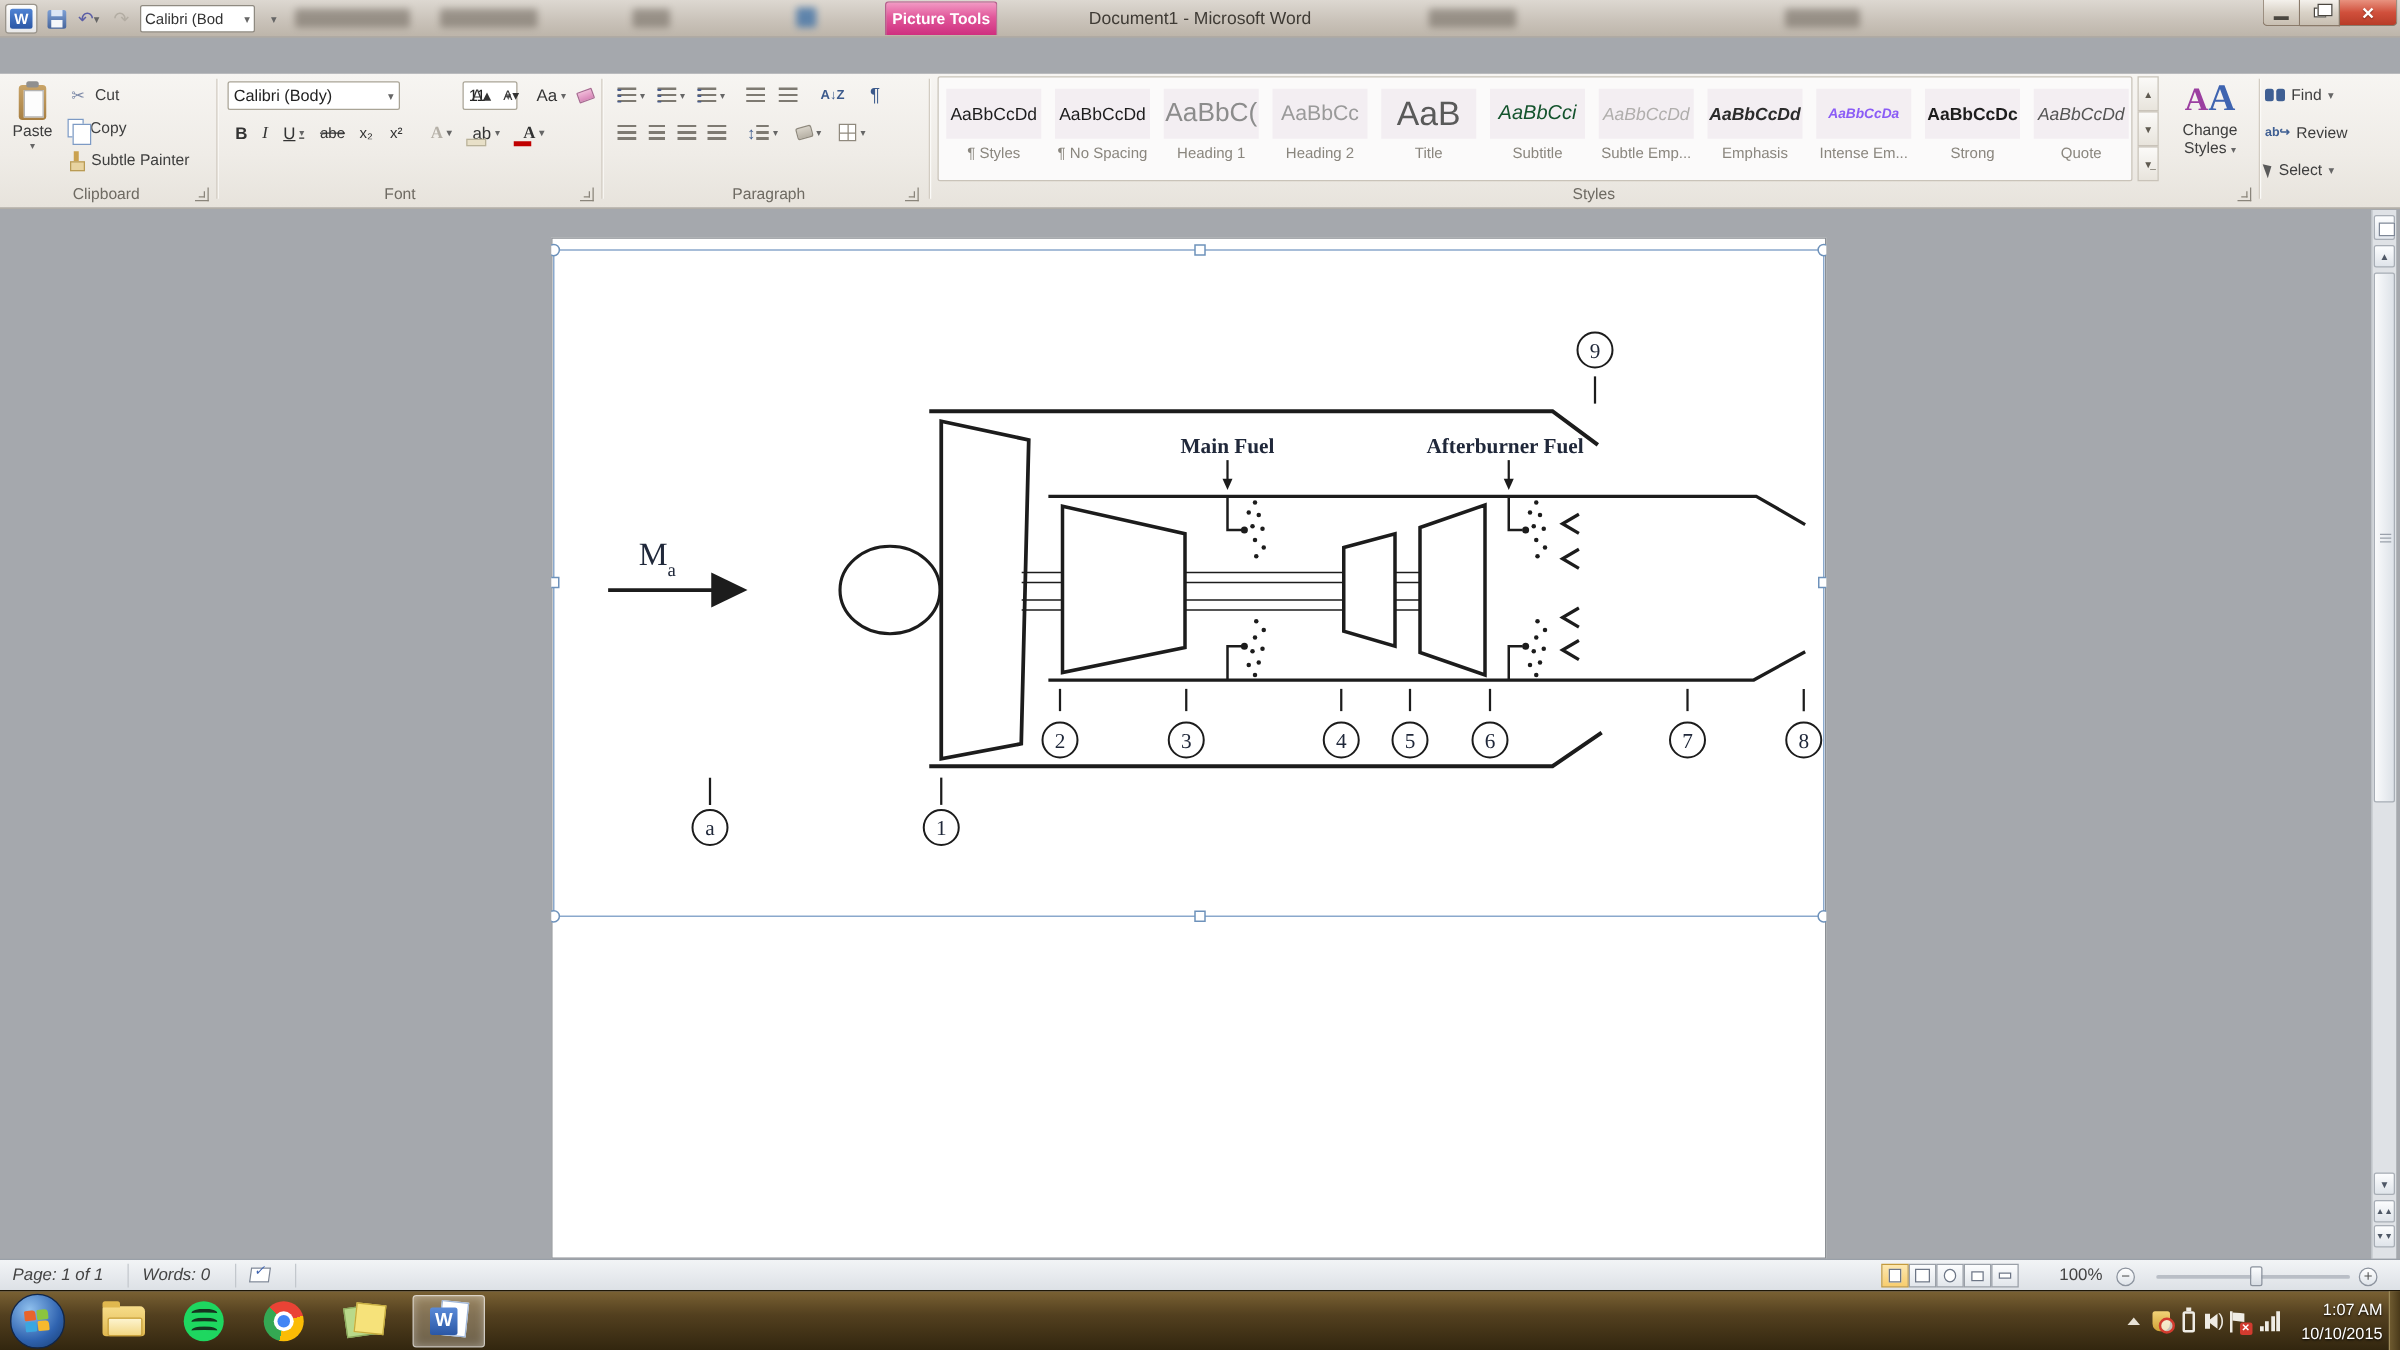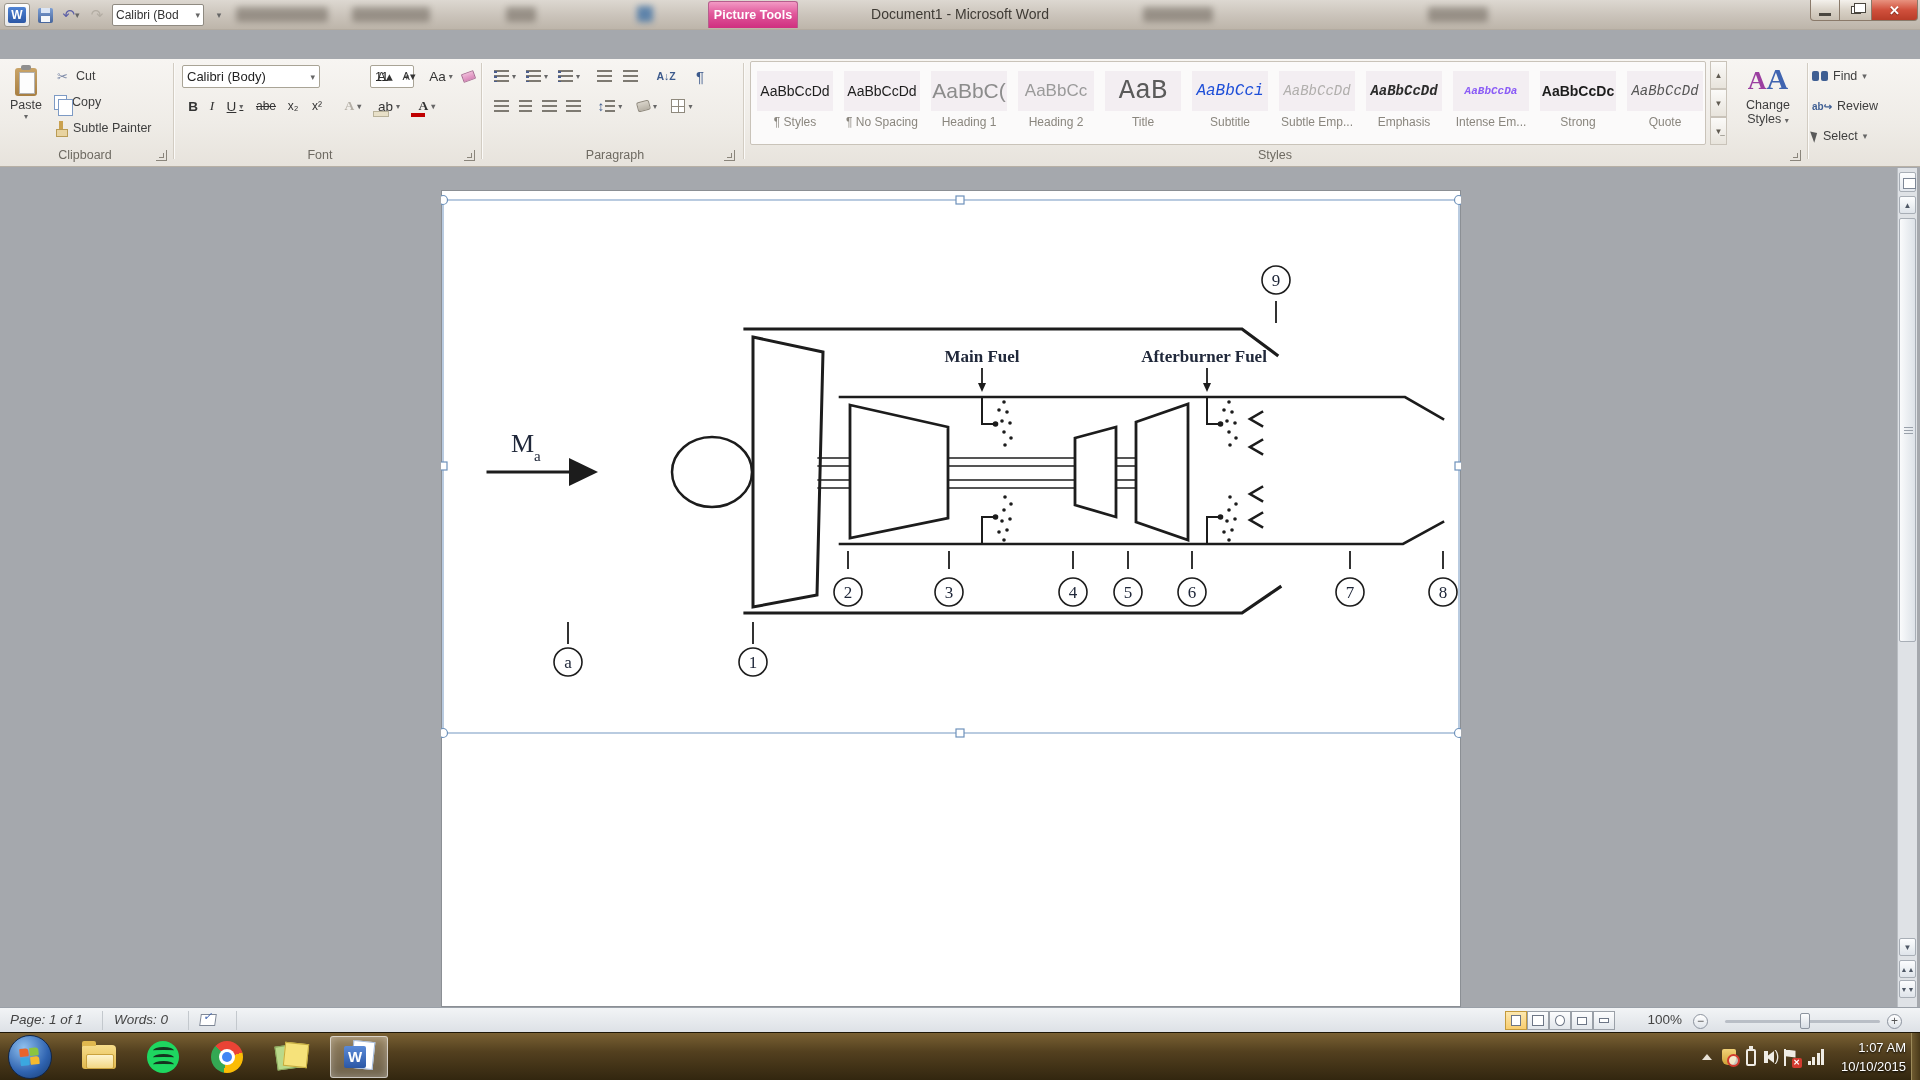--- a/index.html
+++ b/index.html
@@ -92,27 +92,27 @@
   .bucket { width:13px; height:10px; background:linear-gradient(#d8d3c9,#b7b1a5); border:1px solid #8f897d; transform:rotate(-15deg); border-radius:2px; }
   .bgrid { width:14px; height:14px; border:1px solid #8f897d; background:
     linear-gradient(#8f897d,#8f897d) 50% 0/1px 100% no-repeat,
     linear-gradient(#8f897d,#8f897d) 0 50%/100% 1px no-repeat, #fff; }
 
   
   .gallery { position:absolute; left:750px; top:2px; width:956px; height:84px; background:#fbfafa;
     border:1px solid #c9c3b9; border-radius:2px; }
   .gitem { position:absolute; top:5px; width:80px; height:72px; border-radius:2px; text-align:center; }
   .gitem .prev { display:block; margin:4px 2px 0; height:40px; line-height:40px; overflow:hidden; white-space:nowrap;
-     background:#f3eef2; font-family:Liberation Mono, monospace; }
+     background:#f3eef2; font-family:Liberation Sans, sans-serif; }
   .gitem .gname { display:block; margin-top:4px; font-size:12px; color:#8a867e; white-space:nowrap; overflow:hidden; }
   .p-normal { font-size:14px; color:#1d1d1d; font-family:"Liberation Sans",sans-serif !important; }
   .p-h1 { font-size:21px; color:#8c8c8c; font-family:"Liberation Sans",sans-serif !important; }
   .p-h2 { font-size:17px; color:#9a9a9a; font-family:"Liberation Sans",sans-serif !important; }
   .p-title { font-size:27px; color:#5a5a5a; }
-  .p-sub { font-size:16px; color:#1d4ed8; font-style:italic; }
+  .p-sub { font-size:16px; color:#14532d; font-style:italic; }
   .p-subem { font-size:14px; color:#b0aeac; font-style:italic; }
   .p-em { font-size:14px; color:#2c2c2c; font-style:italic; font-weight:bold; }
   .p-intem { font-size:11px; color:#8b5cf6; font-style:italic; font-weight:bold; }
   .p-strong { font-size:14px; color:#1d1d1d; font-weight:bold; font-family:"Liberation Sans",sans-serif !important; }
   .p-quote { font-size:14px; color:#555; font-style:italic; }
   .gscroll { position:absolute; left:1710px; top:2px; width:17px; height:84px; display:flex; flex-direction:column; }
   .gs { flex:1; border:1px solid #c9c3b9; background:linear-gradient(#fbfaf8,#e8e4dc); font-size:8px; color:#5f5a50;
     display:flex; align-items:center; justify-content:center; }
   .chstyles { position:absolute; left:1736px; top:3px; width:64px; height:82px; text-align:center; font-size:12.5px; color:#3e3e3e; border-radius:3px; }
   .aa-icon { font-family:"Liberation Serif",serif; font-size:26px; font-weight:bold; line-height:34px; }

